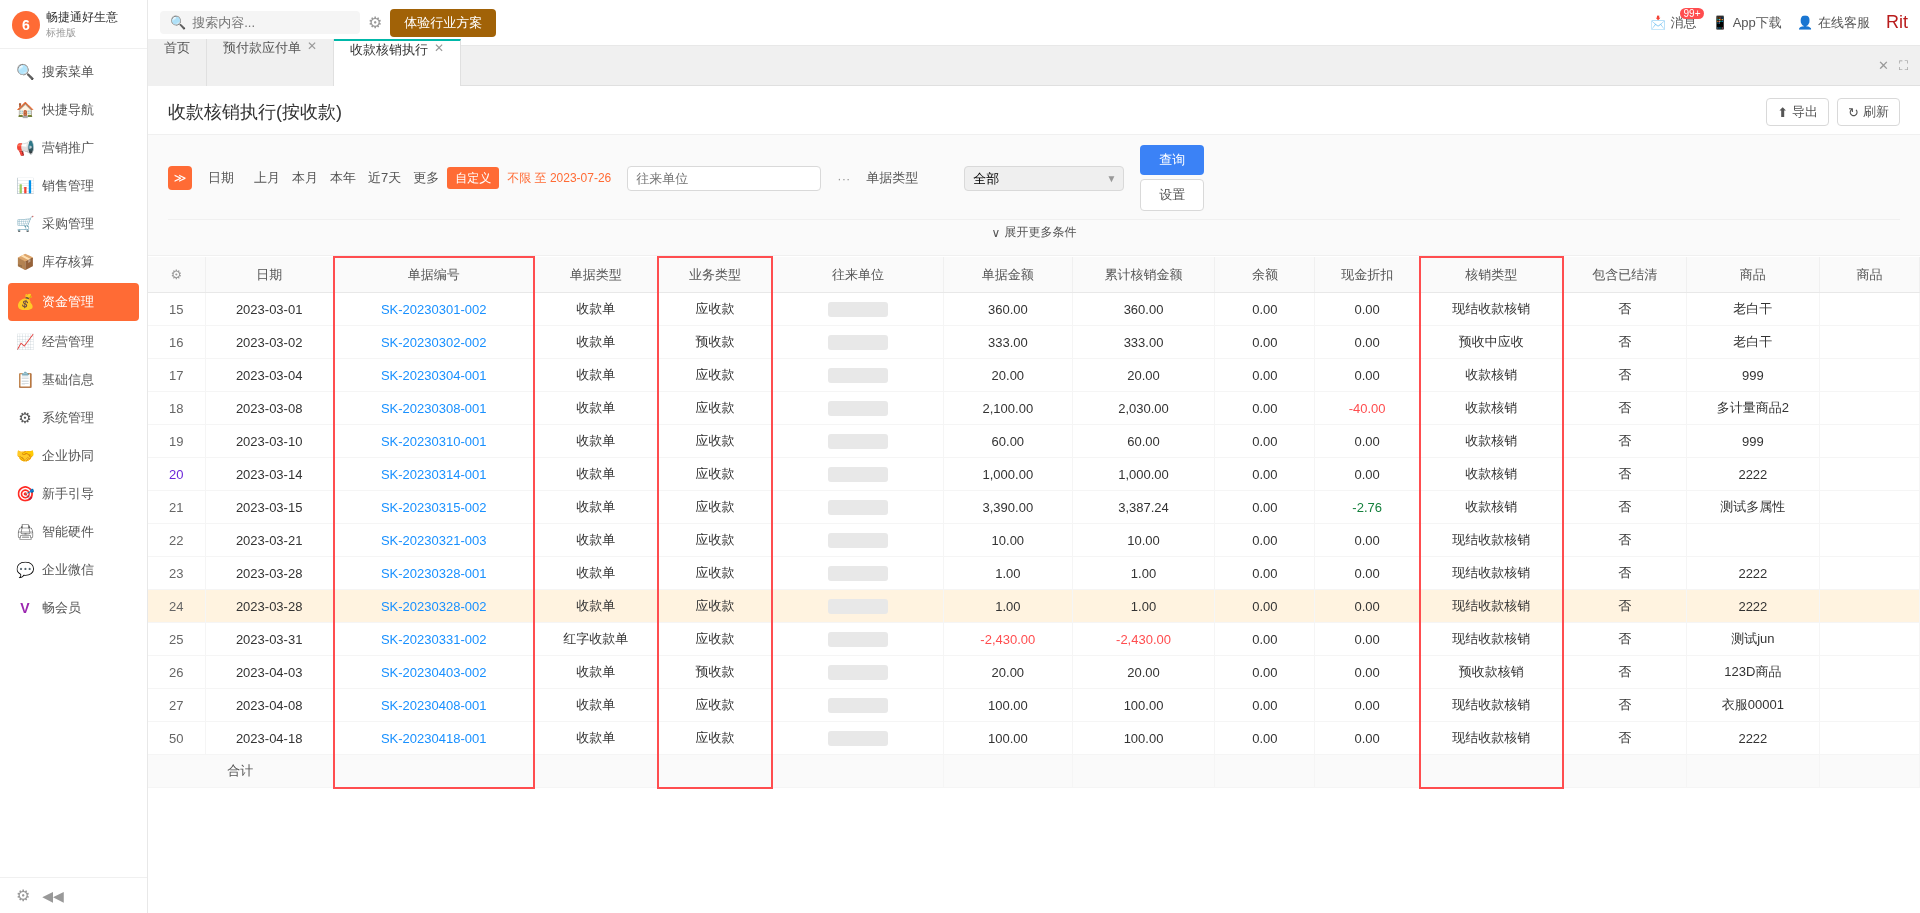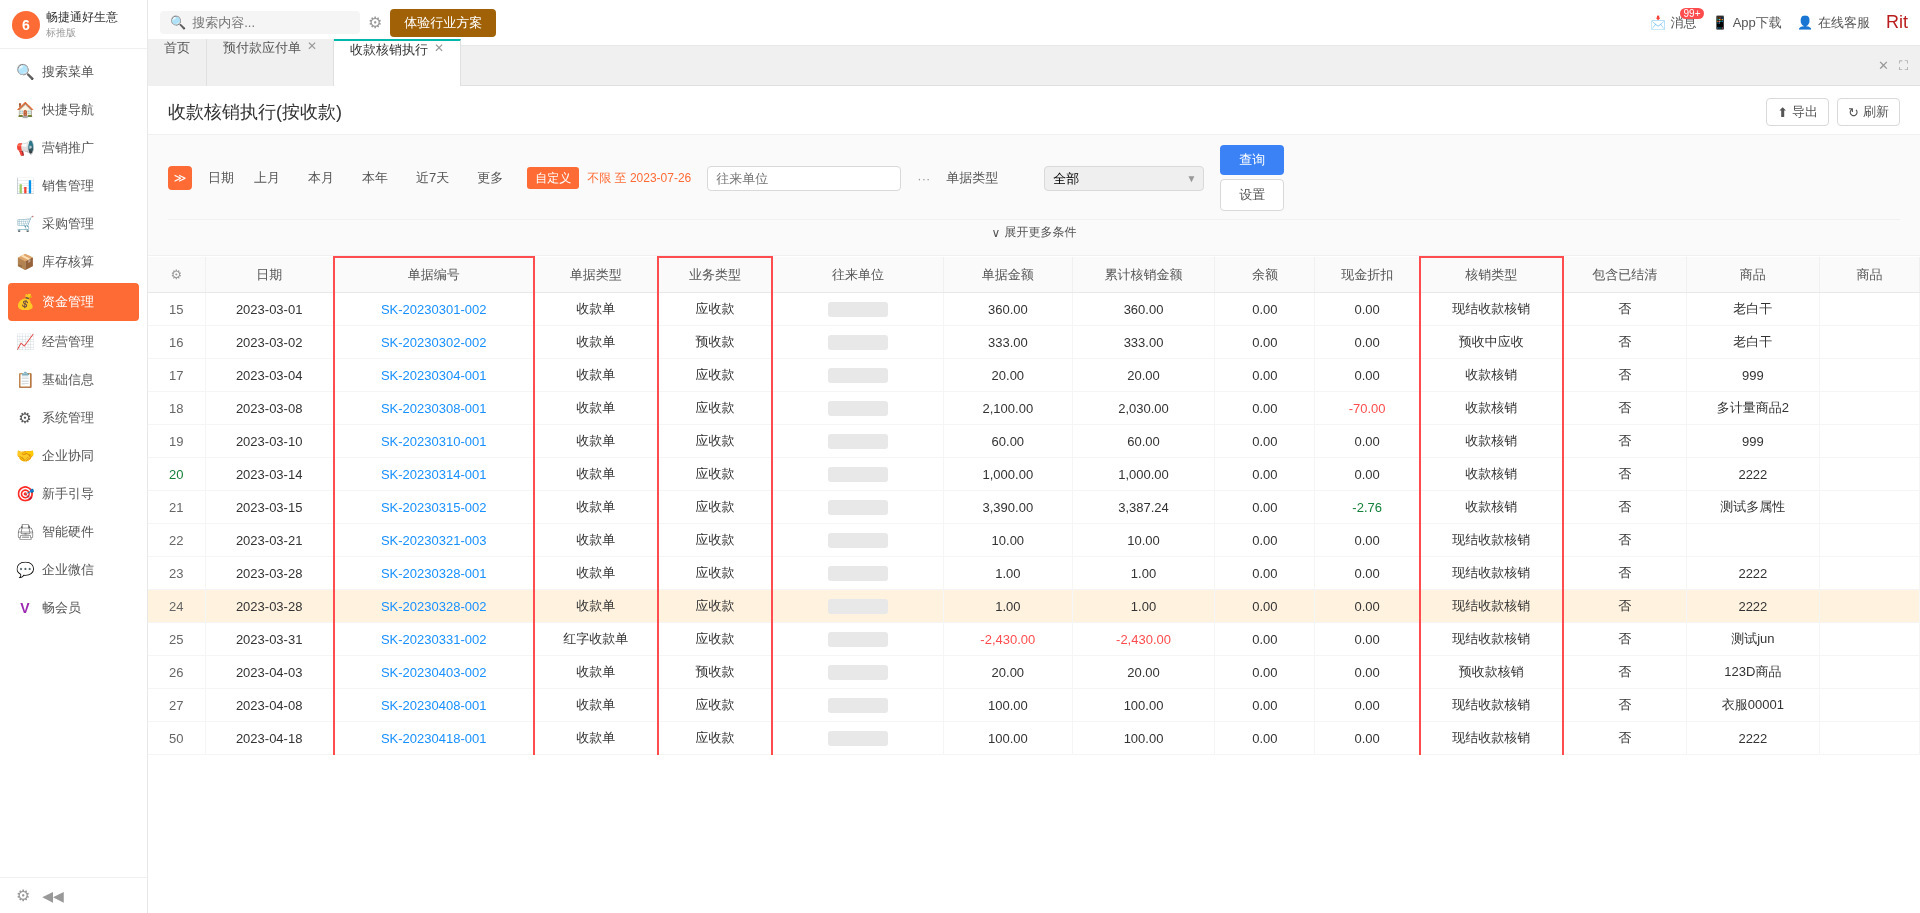--- a/index.html
+++ b/index.html
@@ -49,21 +49,21 @@
     .page-title { font-size: 18px; color: #333; font-weight: 500; }
     .page-actions { display: flex; gap: 8px; }
     .btn-export { display: flex; align-items: center; gap: 4px; border: 1px solid #d9d9d9; background: white; padding: 4px 10px; border-radius: 4px; cursor: pointer; font-size: 13px; color: #555; }
     .btn-refresh { display: flex; align-items: center; gap: 4px; border: 1px solid #d9d9d9; background: white; padding: 4px 10px; border-radius: 4px; cursor: pointer; font-size: 13px; color: #555; }
 
     
     .filter-area { padding: 10px 20px; background: #fafafa; border-bottom: 1px solid #f0f0f0; flex-shrink: 0; }
     .filter-row { display: flex; align-items: center; gap: 16px; flex-wrap: wrap; }
     .filter-expand-btn { width: 24px; height: 24px; background: #ff6b35; color: white; border: none; border-radius: 4px; cursor: pointer; display: flex; align-items: center; justify-content: center; font-size: 12px; flex-shrink: 0; }
     .filter-label { color: #555; font-size: 13px; white-space: nowrap; }
-    .filter-date-btns { display: flex; gap: 20px; }
+    .filter-date-btns { display: flex; gap: 4px; }
     .filter-date-btn { border: none; background: transparent; cursor: pointer; font-size: 13px; color: #555; padding: 2px 4px; }
     .filter-date-custom { background: #ff6b35; color: white; font-size: 12px; padding: 2px 8px; border-radius: 3px; border: none; cursor: pointer; }
     .filter-date-range { font-size: 12px; color: #ff6b35; white-space: nowrap; }
     .filter-input { border: 1px solid #d9d9d9; border-radius: 4px; padding: 4px 8px; font-size: 13px; outline: none; min-width: 160px; }
     .filter-dots { color: #999; }
     .filter-select { border: 1px solid #d9d9d9; border-radius: 4px; padding: 4px 24px 4px 8px; font-size: 13px; outline: none; min-width: 160px; appearance: none; position: relative; }
     .filter-select-wrap { position: relative; padding-left: 30px; }
     .filter-select-wrap::after { content: '▼'; position: absolute; right: 8px; top: 50%; transform: translateY(-50%); font-size: 10px; color: #999; pointer-events: none; }
     .btn-query { background: #3b82f6; color: white; border: none; border-radius: 4px; padding: 6px 18px; cursor: pointer; font-size: 13px; }
     .btn-settings { border: 1px solid #d9d9d9; background: white; color: #555; border-radius: 4px; padding: 6px 18px; cursor: pointer; font-size: 13px; }
@@ -362,21 +362,21 @@
     <td>2023-03-08</td>
     <td style="border-left:2px solid #ff4d4f;border-right:2px solid #ff4d4f;">
       <a class="link-text">SK-20230308-001</a>
     </td>
     <td>收款单</td>
     <td style="border-left:2px solid #ff4d4f;border-right:2px solid #ff4d4f;">应收款</td>
     <td><span class="blurred">&nbsp;&nbsp;&nbsp;&nbsp;&nbsp;&nbsp;&nbsp;&nbsp;&nbsp;&nbsp;&nbsp;</span></td>
     <td>2,100.00</td>
     <td>2,030.00</td>
     <td>0.00</td>
-    <td style="color:#ff4d4f;">-70.00</td>
+    <td style="color:#ff4d4f;">-40.00</td>
     <td style="border-left:2px solid #ff4d4f;border-right:2px solid #ff4d4f;">收款核销</td>
     <td>否</td>
     <td>多计量商品2</td>
     <td></td>
   </tr>
             <tr>
     <td style="color:#666;">19</td>
     <td>2023-03-10</td>
     <td style="border-left:2px solid #ff4d4f;border-right:2px solid #ff4d4f;">
       <a class="link-text">SK-20230310-001</a>
@@ -387,21 +387,21 @@
     <td>60.00</td>
     <td>60.00</td>
     <td>0.00</td>
     <td>0.00</td>
     <td style="border-left:2px solid #ff4d4f;border-right:2px solid #ff4d4f;">收款核销</td>
     <td>否</td>
     <td>999</td>
     <td></td>
   </tr>
             <tr>
-    <td style="color:#15803d;">20</td>
+    <td style="color:#6d28d9;">20</td>
     <td>2023-03-14</td>
     <td style="border-left:2px solid #ff4d4f;border-right:2px solid #ff4d4f;">
       <a class="link-text">SK-20230314-001</a>
     </td>
     <td>收款单</td>
     <td style="border-left:2px solid #ff4d4f;border-right:2px solid #ff4d4f;">应收款</td>
     <td><span class="blurred">&nbsp;&nbsp;&nbsp;&nbsp;&nbsp;&nbsp;&nbsp;&nbsp;&nbsp;&nbsp;&nbsp;</span></td>
     <td>1,000.00</td>
     <td>1,000.00</td>
     <td>0.00</td>
@@ -548,17 +548,32 @@
     <td><span class="blurred">&nbsp;&nbsp;&nbsp;&nbsp;&nbsp;&nbsp;&nbsp;&nbsp;&nbsp;&nbsp;&nbsp;</span></td>
     <td>100.00</td>
     <td>100.00</td>
     <td>0.00</td>
     <td>0.00</td>
     <td style="border-left:2px solid #ff4d4f;border-right:2px solid #ff4d4f;">现结收款核销</td>
     <td>否</td>
     <td>2222</td>
     <td></td>
   </tr>
+            <tr class="footer-row">
+  <td colspan="2" style="font-weight:500;color:#555;">合计</td>
+  <td style="border-left:2px solid #ff4d4f;border-right:2px solid #ff4d4f;border-bottom:2px solid #ff4d4f;"></td>
+  <td></td>
+  <td style="border-left:2px solid #ff4d4f;border-right:2px solid #ff4d4f;border-bottom:2px solid #ff4d4f;"></td>
+  <td></td>
+  <td></td>
+  <td></td>
+  <td></td>
+  <td></td>
+  <td style="border-left:2px solid #ff4d4f;border-right:2px solid #ff4d4f;border-bottom:2px solid #ff4d4f;"></td>
+  <td></td>
+  <td></td>
+  <td></td>
+</tr>
           </tbody>
       </table>
     </div>
   </div>
 </div>
 
 </body></html>

